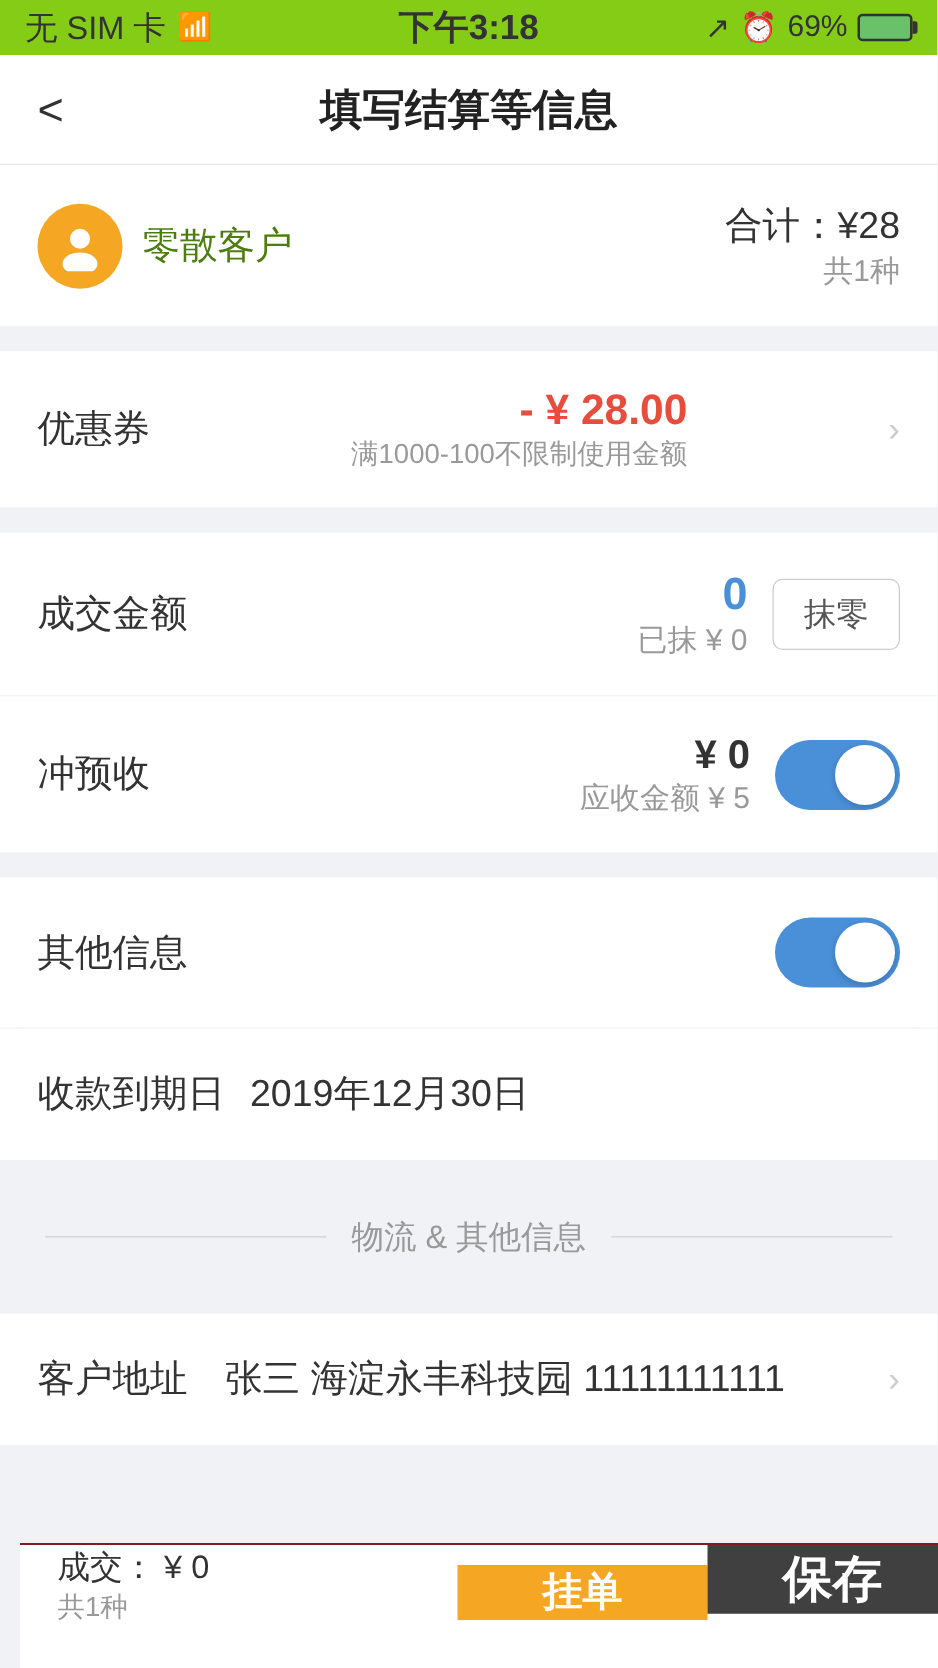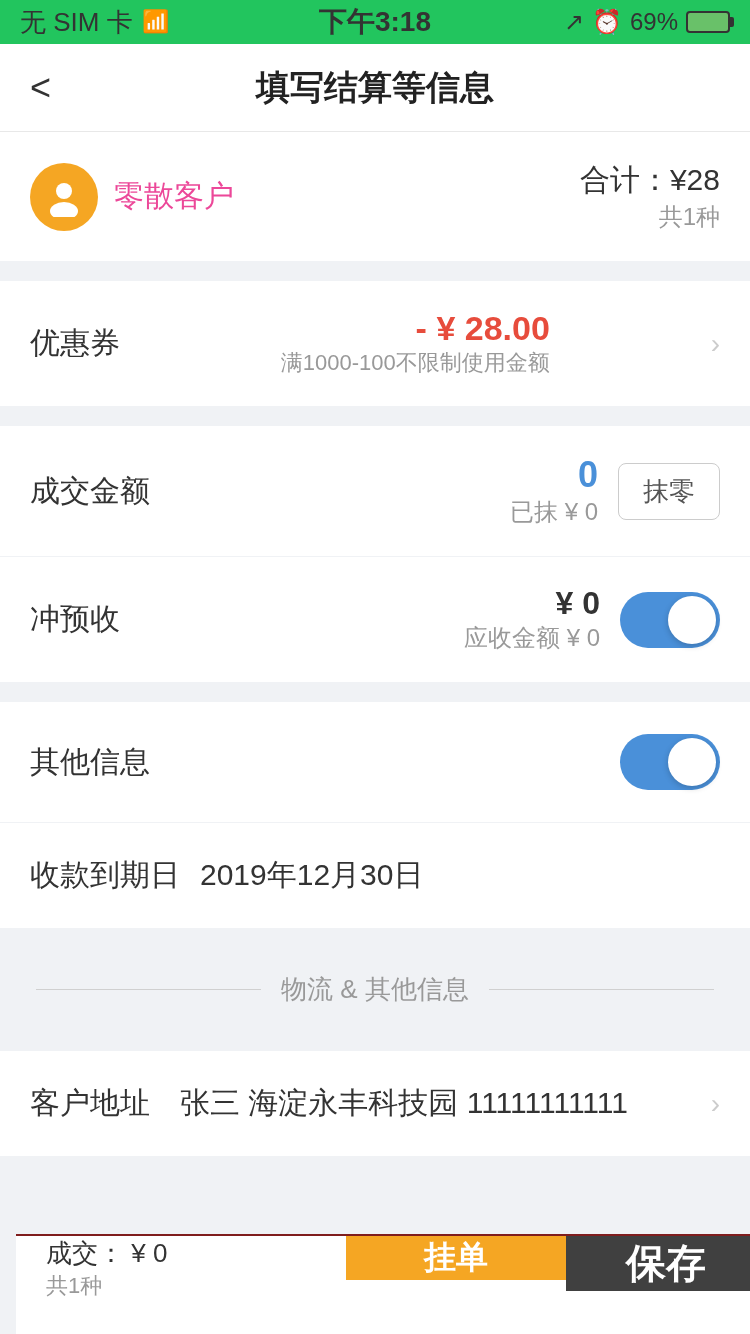--- a/index.html
+++ b/index.html
@@ -11,21 +11,21 @@
       font-family: -apple-system, "PingFang SC", "Helvetica Neue", Arial, sans-serif;
       font-size: 28px;
       color: #333;
       position: relative;
     }
 
     
     .status-bar {
       width: 100%;
       height: 44px;
-      background: #22c55e;
+      background: #84cc16;
       display: flex;
       align-items: center;
       justify-content: space-between;
       padding: 0 20px;
       font-size: 26px;
       font-weight: 500;
       text-align: right;
     }
     .status-left {
       display: flex;
@@ -124,21 +124,21 @@
       justify-content: center;
     }
     .customer-avatar svg {
       width: 40px;
       height: 40px;
       fill: #fff;
     }
     .customer-name {
       font-size: 30px;
       font-weight: 500;
-      color: #ec4899;
+      color: #4d7c0f;
     }
     .customer-right {
       text-align: right;
     }
     .customer-total {
       font-size: 30px;
       color: #333;
     }
     .customer-count {
       font-size: 24px;
@@ -342,29 +342,30 @@
     }
     .bottom-deal-label {
       font-size: 26px;
       color: #333;
     }
     .bottom-deal-count {
       font-size: 22px;
       color: #999;
     }
     .bottom-btn-hang {
-      width: 220px;
+      width: 200px;
       background: #f5a623;
       display: flex;
       align-items: center;
       justify-content: center;
       font-size: 32px;
       color: #fff;
       font-weight: 600;
       cursor: pointer;
+      margin-top: 16px;
     }
     .bottom-btn-save {
       width: 200px;
       background: #404040;
       display: flex;
       align-items: center;
       justify-content: center;
       font-size: 40px;
       color: #fff;
       font-weight: 600;
@@ -438,21 +439,21 @@
     </div>
   </div>
 </div>
 
 <div class="card" style="border-top: 1px solid #f0f2f5;">
   <div class="pre-row">
     <span class="row-label">冲预收</span>
     <div class="pre-right">
       <div class="pre-value-wrap">
         <div class="pre-value">¥ 0</div>
-        <div class="pre-sub">应收金额 ¥ 0</div>
+        <div class="pre-sub">应收金额 ¥ 5</div>
       </div>
       <div class="toggle">
         <div class="toggle-thumb"></div>
       </div>
     </div>
   </div>
 </div>
 
 <div class="section-gap"></div>
 

